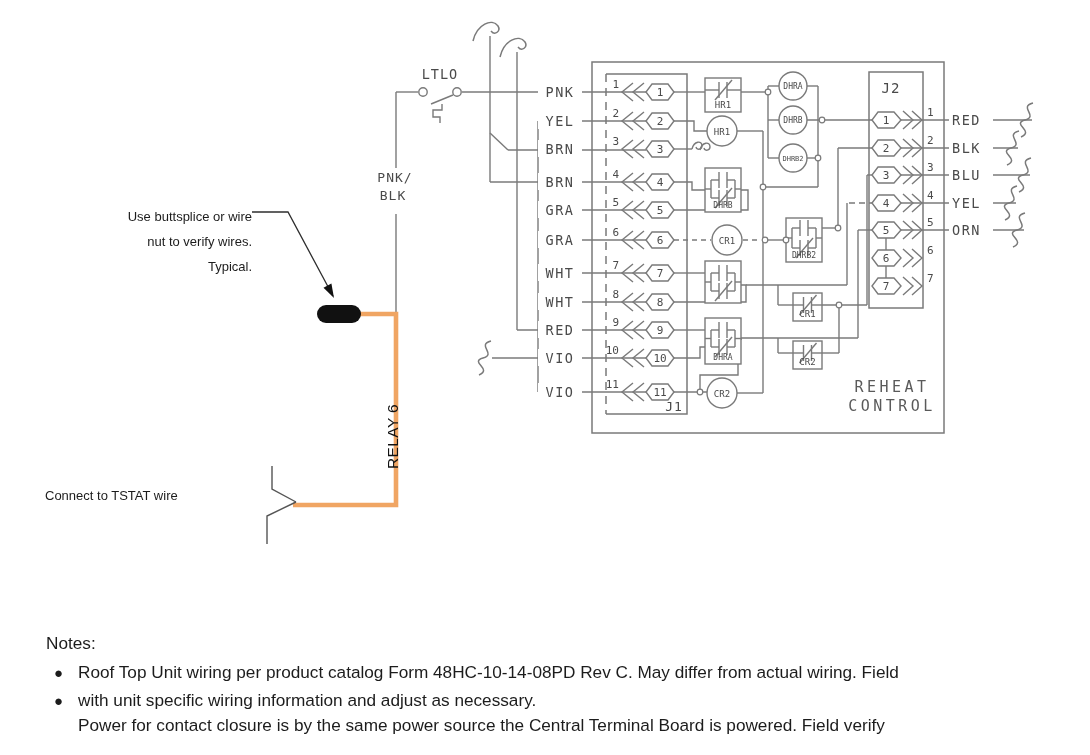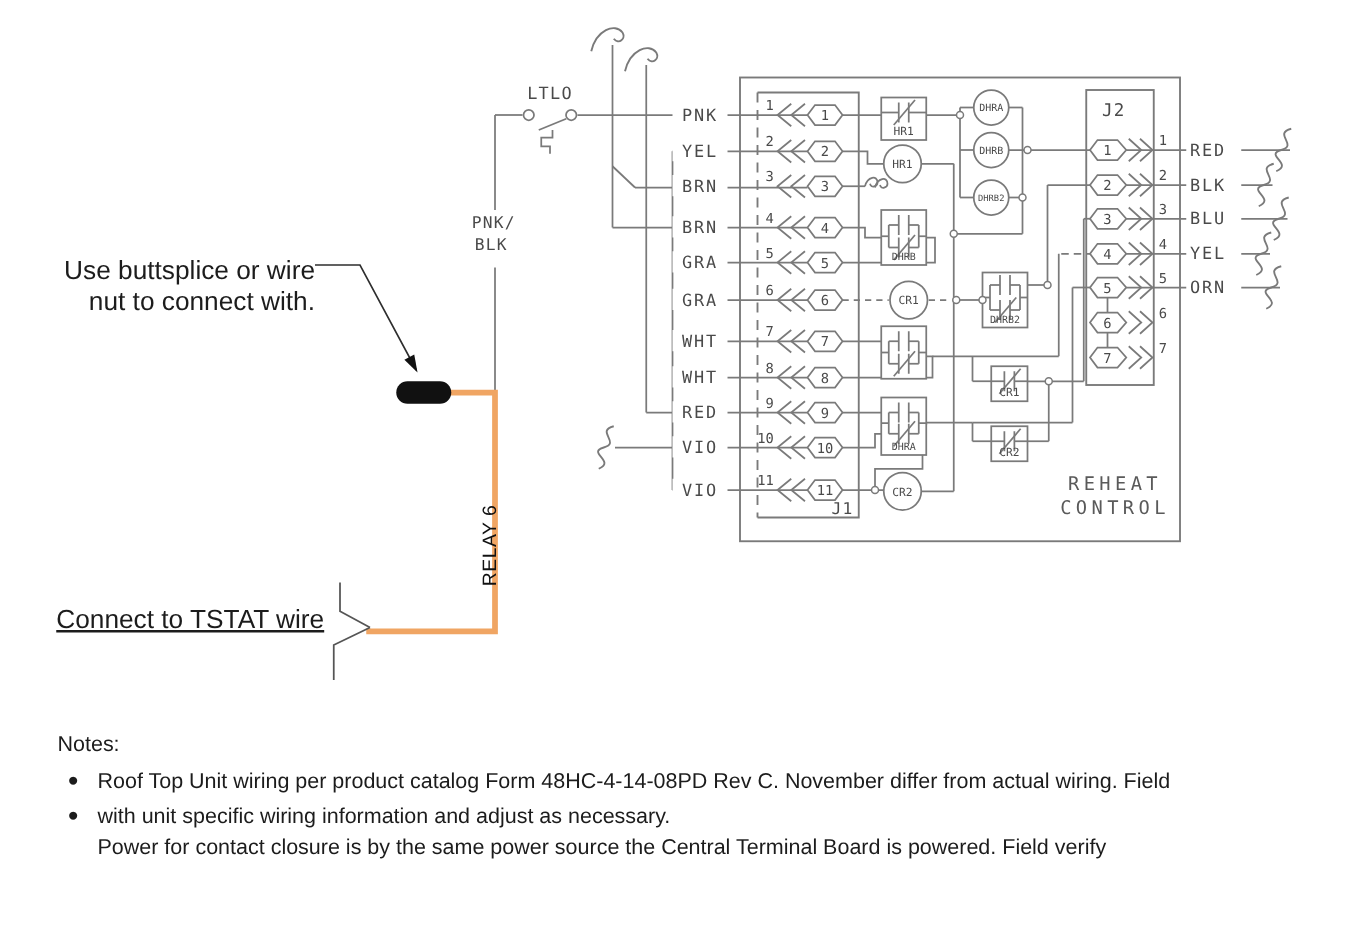--- a/index.html
+++ b/index.html
@@ -1,24 +1,24 @@
 <!DOCTYPE html>
 <html><head>
 <meta charset="utf-8">
 <style>
   html,body{margin:0;padding:0;background:#fff;}
   #stage{position:relative;width:1088px;height:755px;background:#fff;overflow:hidden;
          font-family:"Liberation Sans",sans-serif;color:#1c1c1c;}
   #diagram-svg{position:absolute;left:0;top:0;}
-  .ann{position:absolute;font-size:21px;line-height:25px;color:#1c1c1c;}
+  .ann{position:absolute;font-size:13px;line-height:25px;color:#1c1c1c;}
   .ann-right{text-align:right;}
   #relay6-label{position:absolute;left:384px;top:469px;transform:rotate(-90deg);
     transform-origin:0 0;font-size:15.5px;letter-spacing:.4px;white-space:nowrap;color:#111;}
   #notes{position:absolute;left:46px;top:585px;width:1010px;font-size:17.2px;}
-  #notes .heading{margin-bottom:6px;}
+  #notes .heading{margin-bottom:6px;margin-top:48px;}
   .note-item{display:flex;margin-top:2px;}
   .note-item .bullet{width:24px;padding-left:8px;font-size:15px;line-height:25.5px;}
   .note-item .lines{line-height:25.5px;}
 </style>
 </head>
 <body>
 
 <div id="stage">
 
   <svg id="diagram-svg" width="1090" height="755" viewBox="0 0 1090 755">
@@ -344,35 +344,36 @@
       <circle cx="763" cy="187" r="2.8" fill="#fff" stroke="#7a7a7a" stroke-width="1.2"></circle>
       <circle cx="765" cy="240" r="2.8" fill="#fff" stroke="#7a7a7a" stroke-width="1.2"></circle>
       <circle cx="786" cy="240" r="2.8" fill="#fff" stroke="#7a7a7a" stroke-width="1.2"></circle>
       <circle cx="838" cy="228" r="2.8" fill="#fff" stroke="#7a7a7a" stroke-width="1.2"></circle>
       <circle cx="839" cy="305" r="2.8" fill="#fff" stroke="#7a7a7a" stroke-width="1.2"></circle>
       <circle cx="700" cy="392" r="2.8" fill="#fff" stroke="#7a7a7a" stroke-width="1.2"></circle>
     </svg>
 
   <div class="ann ann-right" style="left:40px;top:204px;width:212px;">
     <div>Use buttsplice or wire</div>
-    <div>nut to connect with.</div>
+    <div>nut to verify wires.</div>
+    <div>Typical.</div>
   </div>
 
-  <div class="ann" style="left:45px;top:483px;text-decoration:underline;">
+  <div class="ann" style="left:45px;top:483px;">
     <div>Connect to TSTAT wire</div>
   </div>
 
   <div id="relay6-label">RELAY 6</div>
 
   <div id="notes">
     <div class="heading">Notes:</div>
     <div class="note-item">
       <div class="bullet">●</div>
       <div class="lines">
-        <div>Roof Top Unit wiring per product catalog Form 48HC-4-14-08PD Rev C. November differ from actual wiring. Field</div>
+        <div>Roof Top Unit wiring per product catalog Form 48HC-10-14-08PD Rev C. May differ from actual wiring. Field</div>
       </div>
     </div>
     <div class="note-item">
       <div class="bullet">●</div>
       <div class="lines">
         <div>with unit specific wiring information and adjust as necessary.</div>
         <div>Power for contact closure is by the same power source the Central Terminal Board is powered. Field verify</div>
       </div>
     </div>
   </div>

